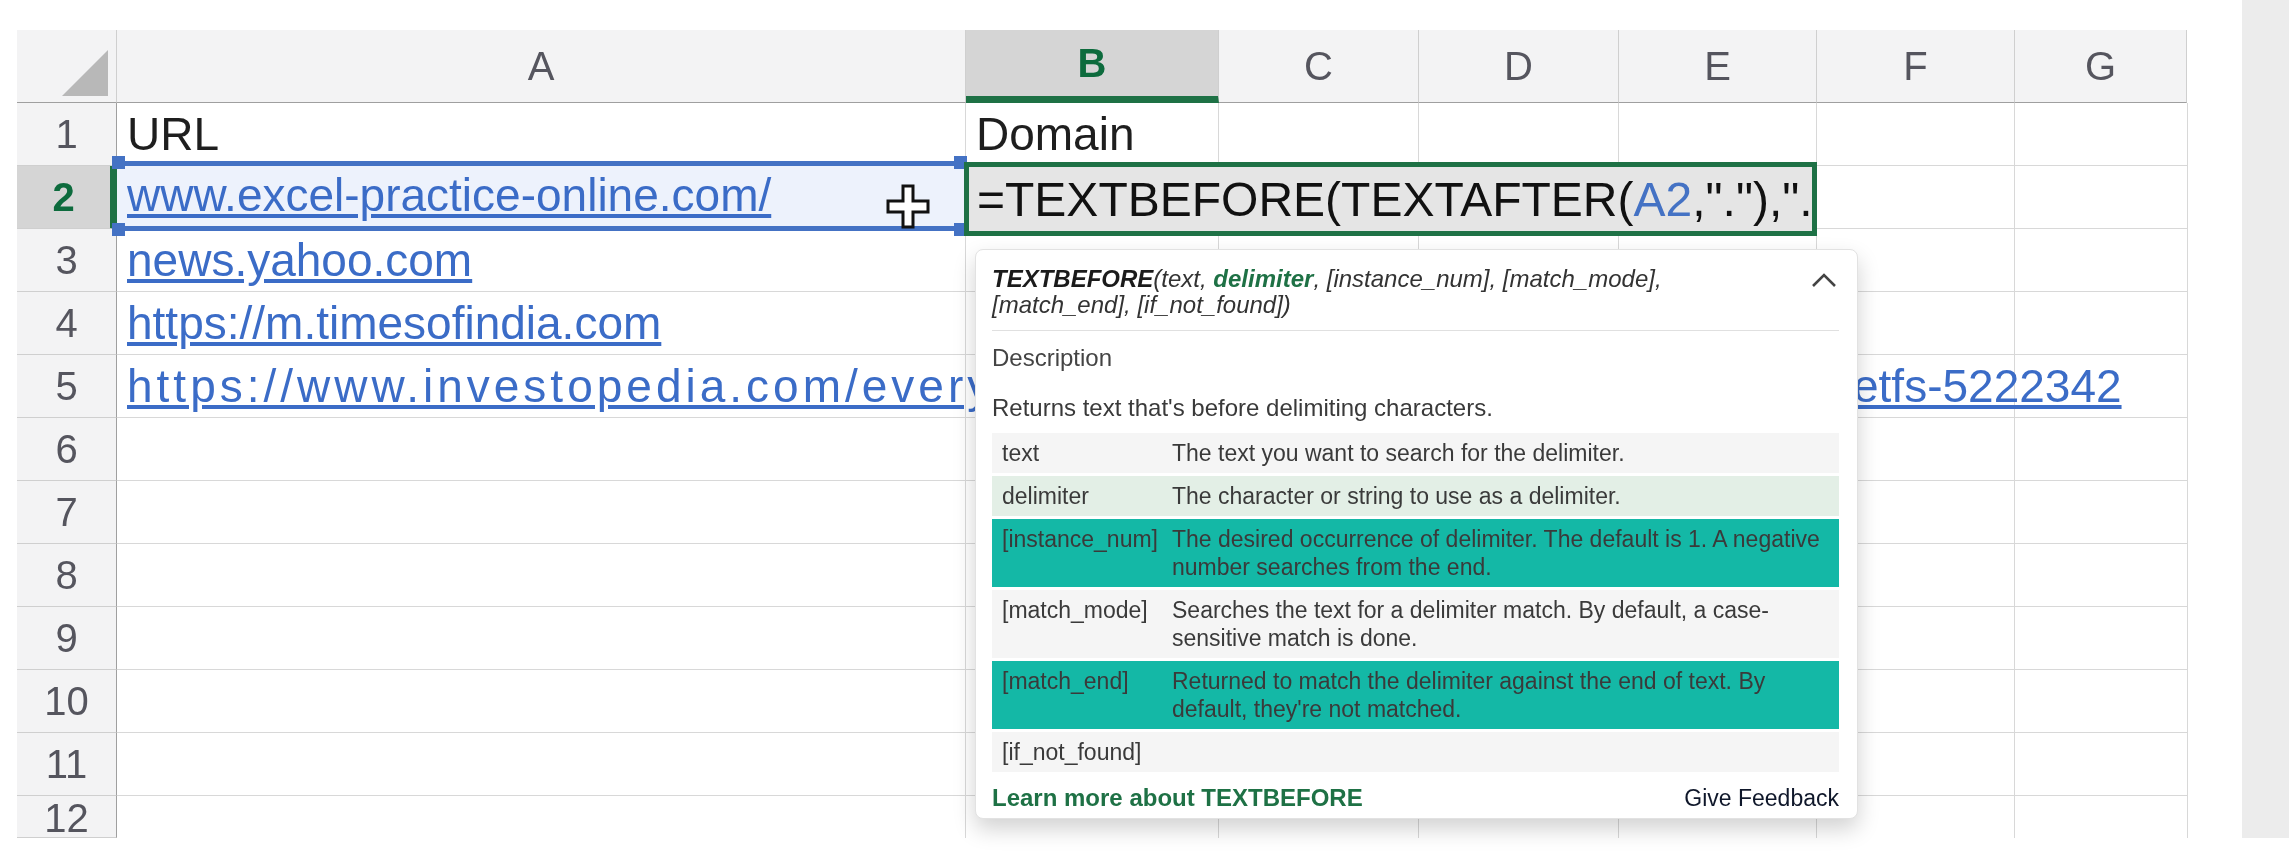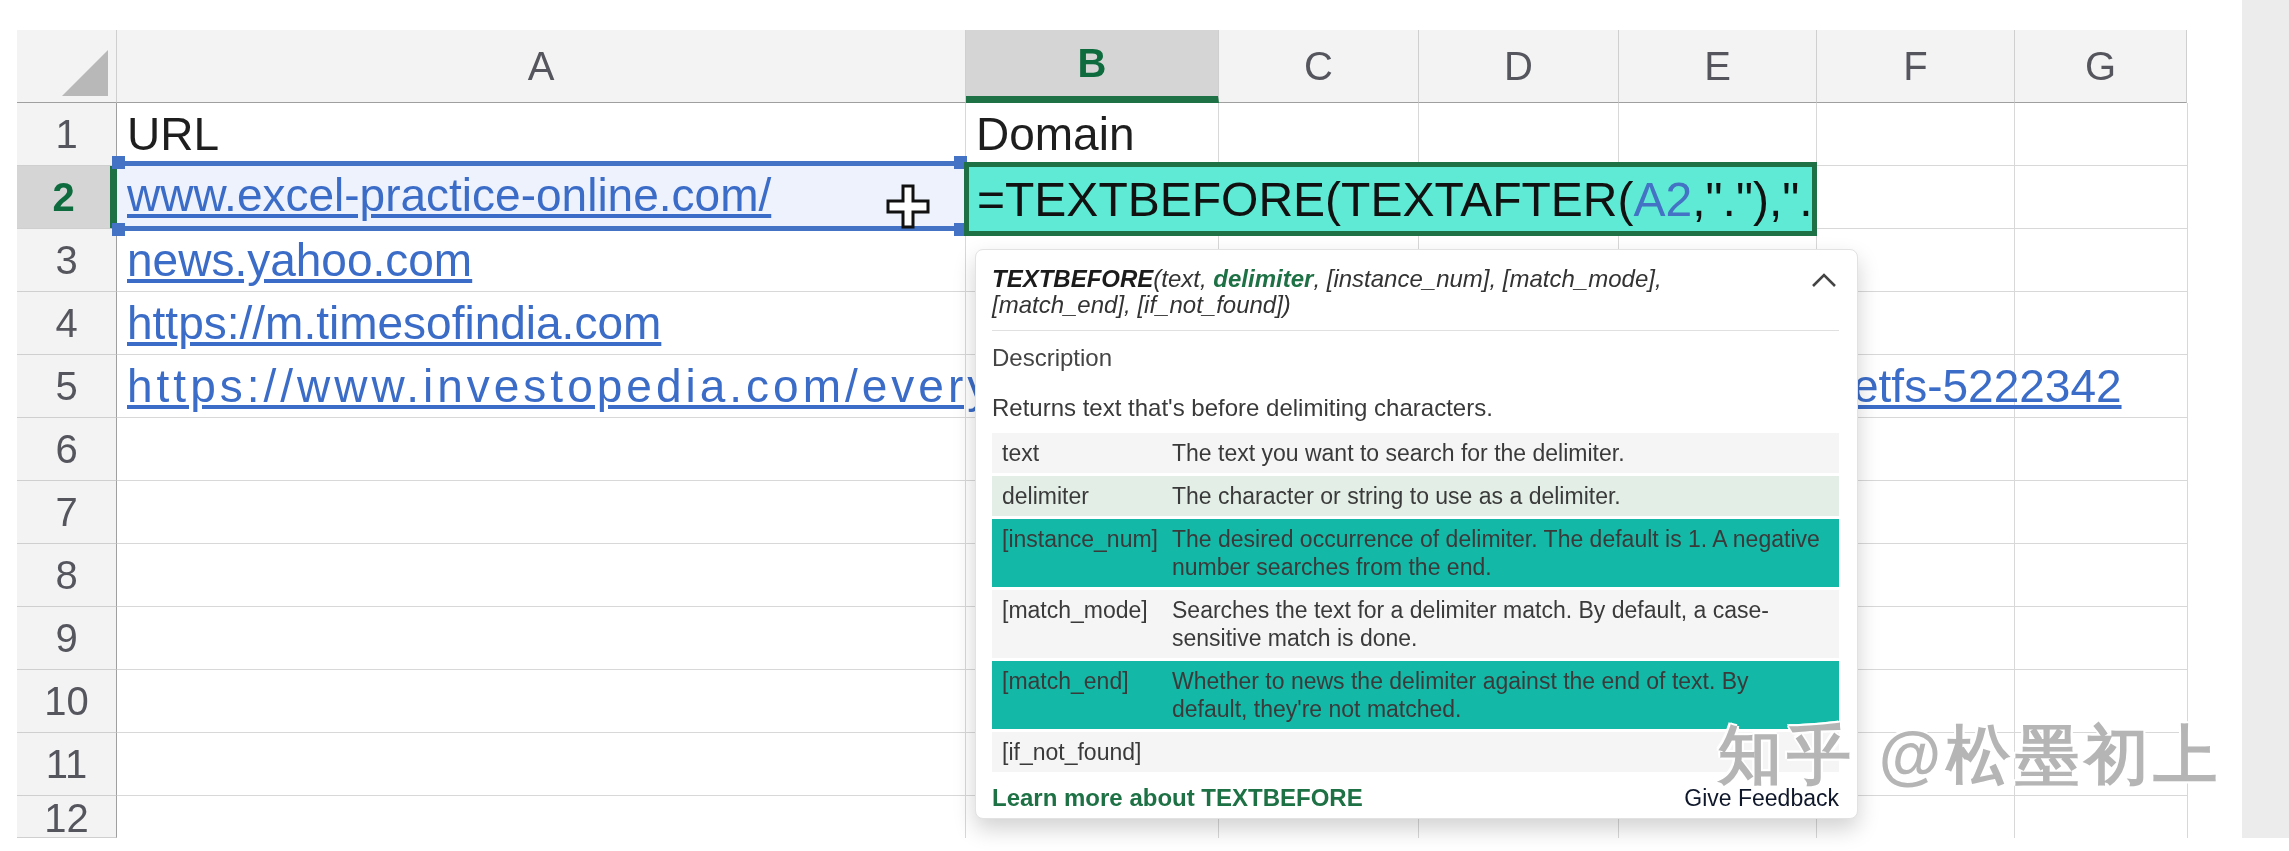--- a/index.html
+++ b/index.html
@@ -34,21 +34,21 @@
   .link{color:#3b6cc7;text-decoration:underline;cursor:pointer;}
 
   
   #a2sel{position:absolute;left:117px;top:161px;width:849px;height:70px;box-sizing:border-box;
          background:#edf2fc;border-top:5px solid #4472c4;border-bottom:5px solid #4472c4;z-index:2;}
   #a2sel .celllink{display:block;margin-left:10px;height:60px;line-height:58px;font-size:46px;}
   .handle{position:absolute;width:13px;height:13px;background:#4472c4;z-index:3;}
 
   
   #editbox{position:absolute;left:964px;top:162px;width:853px;height:74px;box-sizing:border-box;
-           background:#5eead4;border:5px solid #1e7145;z-index:4;display:flex;align-items:center;
+           background:#e5e5e5;border:5px solid #1e7145;z-index:4;display:flex;align-items:center;
            padding-left:8px;font-size:48px;color:#111;white-space:nowrap;overflow:hidden;}
   #editbox .ref{color:#4472c4;}
   #caret{display:inline-block;width:3px;height:52px;background:#111;margin-left:2px;}
 
   
   #tooltip{position:absolute;left:975px;top:249px;width:883px;height:570px;box-sizing:border-box;
            background:#fff;border:1px solid #e2e2e2;border-radius:8px;
            box-shadow:0 10px 22px rgba(0,0,0,0.18);z-index:5;padding:16px 18px 12px 16px;
            font-size:24px;color:#3a3a3a;overflow:hidden;}
   #sigrow{display:flex;justify-content:space-between;align-items:flex-start;}
@@ -167,33 +167,32 @@
         <div class="prow">
           <div class="pname">[instance_num]</div>
           <div class="pdesc">The desired occurrence of delimiter. The default is 1. A negative number searches from the end.</div>
         </div>
         <div class="prow shade">
           <div class="pname">[match_mode]</div>
           <div class="pdesc">Searches the text for a delimiter match. By default, a case-sensitive match is done.</div>
         </div>
         <div class="prow">
           <div class="pname">[match_end]</div>
-          <div class="pdesc">Whether to news the delimiter against the end of text. By default, they're not matched.</div>
+          <div class="pdesc">Returned to match the delimiter against the end of text. By default, they're not matched.</div>
         </div>
         <div class="prow shade">
           <div class="pname">[if_not_found]</div>
         </div>
       </div>
     <div id="tfooter">
       <span id="learnmore">Learn more about TEXTBEFORE</span>
       <span id="givefeedback">Give Feedback</span>
     </div>
   </div>
 
   <svg id="cursor" width="46" height="50" viewBox="0 0 46 50">
     <path d="M18 3 h10 v15 h15 v11 h-15 v15 h-10 v-15 H3 v-11 h15 z" fill="#ffffff" stroke="#111" stroke-width="3"></path>
   </svg>
 
-  <div id="watermark">知乎 @松墨初上</div>
 
   <div id="right-strip"></div>
   <div id="bottom-strip"></div>
 </div>
 
 </body></html>

